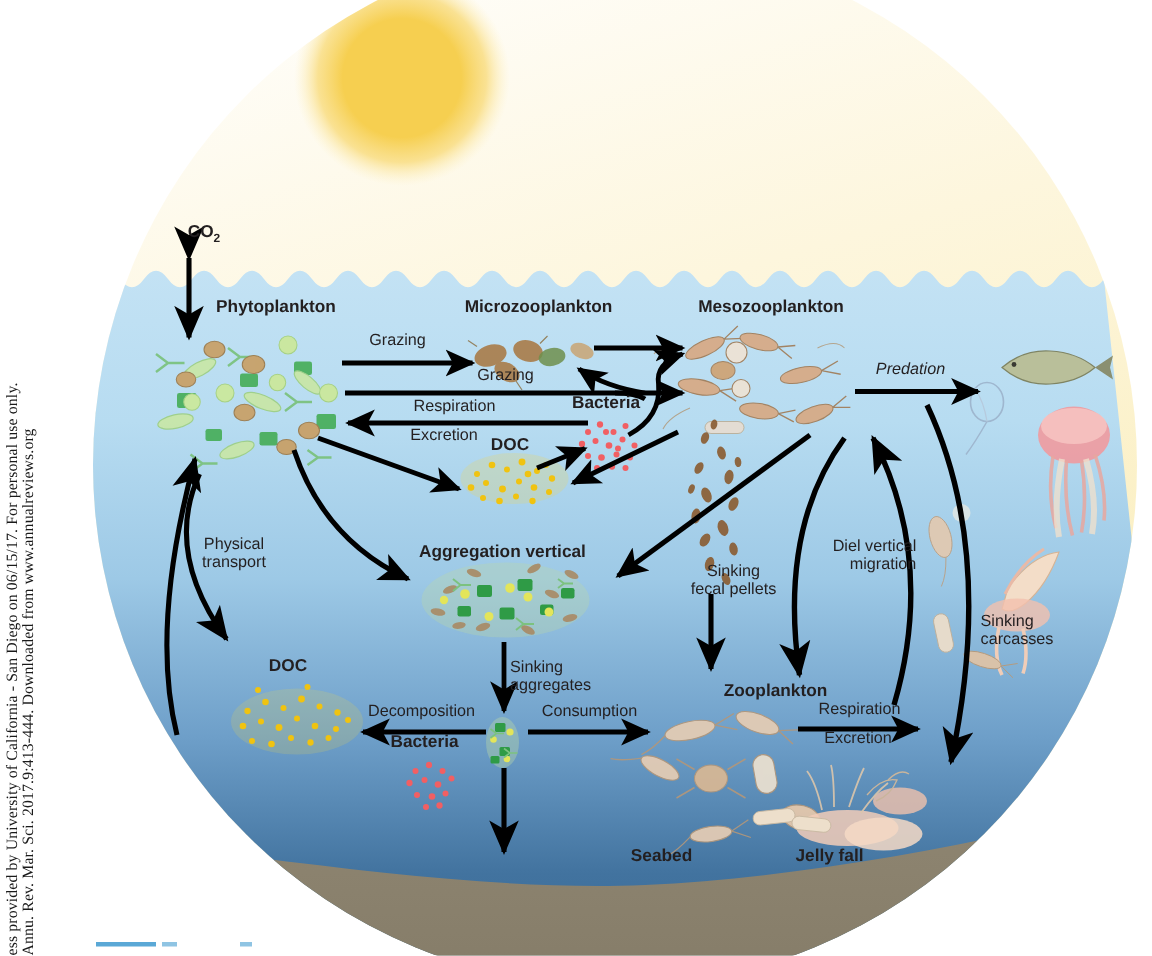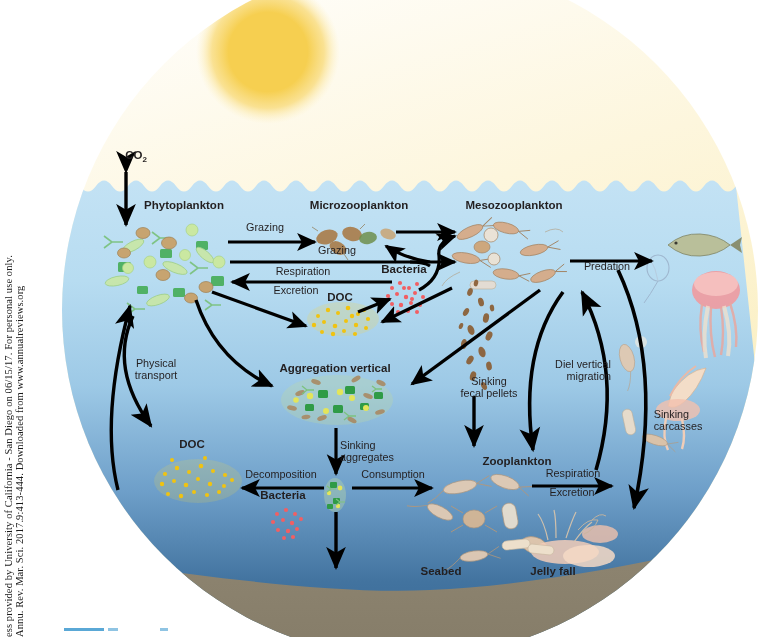--- a/index.html
+++ b/index.html
@@ -524,21 +524,21 @@
   <div class="lbl bold ctr" style="left:192px;top:438px;">DOC</div>
   <div class="lbl bold ctr" style="left:283px;top:489px;">Bacteria</div>
   <div class="lbl bold ctr" style="left:489px;top:455px;margin-left:28px;">Zooplankton</div>
   <div class="lbl bold ctr" style="left:413px;top:565px;margin-left:28px;">Seabed</div>
   <div class="lbl bold ctr" style="left:553px;top:565px;">Jelly fall</div>
 
   <div class="lbl reg ctr" style="left:265px;top:221px;">Grazing</div>
   <div class="lbl reg ctr" style="left:337px;top:244px;">Grazing</div>
   <div class="lbl reg ctr" style="left:303px;top:265px;">Respiration</div>
   <div class="lbl reg ctr" style="left:296px;top:284px;">Excretion</div>
-  <div class="lbl reg ctr" style="left:607px;top:260px;">Predation</div>
+  <div class="lbl reg ctr" style="left:607px;top:240px;font-style:italic;">Predation</div>
 
   <div class="lbl reg ctr" style="left:156px;top:357px;white-space:pre-line;">Physical
 transport</div>
   <div class="lbl reg ctr" style="left:489px;top:375px;white-space:pre-line;">Sinking
 fecal pellets</div>
   <div class="lbl reg ctr" style="left:583px;top:358px;white-space:pre-line;text-align:right;transform:translateX(-50%);">Diel vertical
 migration</div>
   <div class="lbl reg ctr" style="left:678px;top:408px;white-space:pre-line;text-align:left;transform:translateX(-50%);">Sinking
 carcasses</div>
   <div class="lbl reg ctr" style="left:367px;top:439px;white-space:pre-line;text-align:left;transform:translateX(-50%);">Sinking

